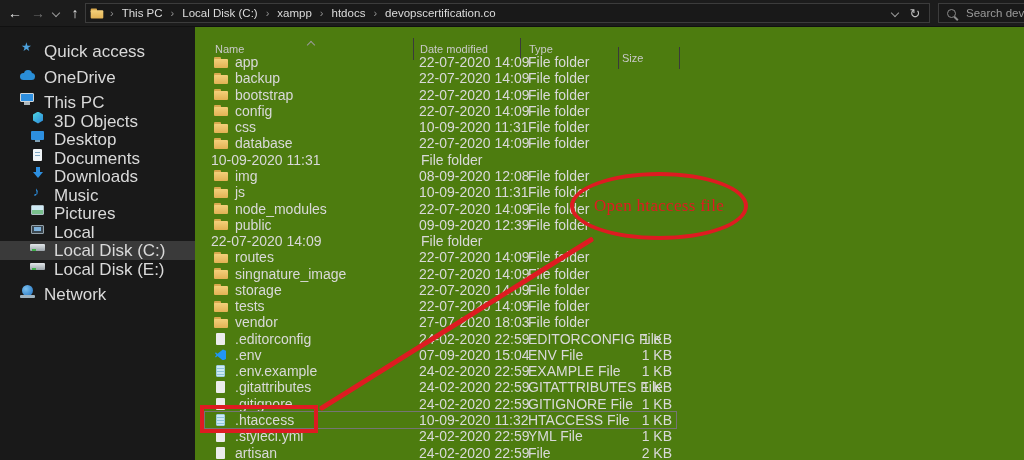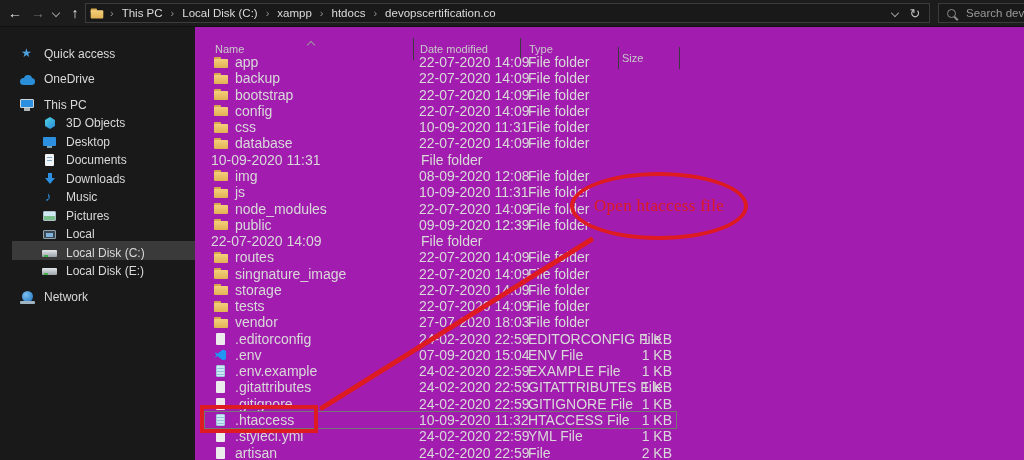--- a/index.html
+++ b/index.html
@@ -26,22 +26,22 @@
   .refresh{color:#bdbdbd;font-size:13px;}
   .searchbox{position:absolute;left:938px;top:3px;width:220px;height:20px;box-sizing:border-box;
     background:#191919;border:1px solid #3c3c3c;display:flex;align-items:center;padding:0 8px;gap:8px;}
   .mag{width:7px;height:7px;border:1.5px solid #8b8b8b;border-radius:50%;position:relative;flex:none;}
   .mag::after{content:"";position:absolute;left:6.5px;top:6.5px;width:5px;height:1.5px;background:#8b8b8b;transform:rotate(45deg);transform-origin:0 0;}
   .searchbox input{background:transparent;border:none;outline:none;color:#9a9a9a;font-size:11.5px;width:170px;font-family:"Liberation Sans",sans-serif;}
   .searchbox input::placeholder{color:#9a9a9a;opacity:1;}
   
   .sidebar{position:absolute;left:0;top:27px;width:195px;bottom:0;background:#191919;padding-top:15px;box-sizing:border-box;}
   .sb-group + .sb-group{margin-top:7px;}
-  .sb-item{display:flex;align-items:flex-end;height:18.5px;gap:8px;padding-left:20px;font-size:12px;color:#d9d9d9;cursor:default;}
-  .sb-item.indent-1{padding-left:30px;margin-left:12px;}
+  .sb-item{display:flex;align-items:flex-start;height:18.5px;gap:8px;padding-left:20px;font-size:17px;color:#d9d9d9;cursor:default;}
+  .sb-item.indent-1{padding-left:30px;}
   .sb-item.selected{background:#3a3a3a;}
   .si{width:16px;height:13px;position:relative;flex:none;display:inline-block;}
   .si-star::before{content:"★";position:absolute;left:1px;top:-1px;font-size:12px;line-height:13px;color:#4da2dd;}
   .si-cloud::before{content:"";position:absolute;left:0;top:5px;width:15px;height:7px;background:#2a8fd8;border-radius:6px;}
   .si-cloud::after{content:"";position:absolute;left:4px;top:2px;width:8px;height:8px;background:#2a8fd8;border-radius:50%;}
   .si-monitor::before{content:"";position:absolute;left:0;top:0;width:14px;height:9px;background:#2d8fe0;border:1px solid #cfd6da;border-radius:1px;box-sizing:border-box;}
   .si-monitor::after{content:"";position:absolute;left:4px;top:9px;width:6px;height:3px;background:#aeb6ba;}
   .si-cube::before{content:"";position:absolute;left:3px;top:0;width:10px;height:12px;background:linear-gradient(135deg,#4ed6e2,#2b86d9);clip-path:polygon(50% 0,100% 25%,100% 75%,50% 100%,0 75%,0 25%);}
   .si-desktop::before{content:"";position:absolute;left:1px;top:1px;width:13px;height:9px;background:#2d8fe0;border-radius:1px;}
   .si-desktop::after{content:"";position:absolute;left:5px;top:10px;width:5px;height:2px;background:#7da0b5;}
@@ -51,21 +51,21 @@
   .si-download::after{content:"";position:absolute;left:3px;top:5px;border-left:5px solid transparent;border-right:5px solid transparent;border-top:6px solid #2d8fe0;}
   .si-music::before{content:"♪";position:absolute;left:3px;top:-1px;font-size:13px;line-height:13px;color:#2d8fe0;}
   .si-picture::before{content:"";position:absolute;left:1px;top:1px;width:13px;height:10px;background:linear-gradient(180deg,#cfeaf4 55%,#79c08d 55%);border:1px solid #aebfc6;box-sizing:border-box;border-radius:1px;}
   .si-video::before{content:"";position:absolute;left:1px;top:2px;width:13px;height:9px;background:#3a4750;border:1px solid #93a1aa;box-sizing:border-box;border-radius:1px;}
   .si-video::after{content:"";position:absolute;left:4px;top:4.5px;width:7px;height:4px;background:#7fb3dd;}
   .si-disk::before{content:"";position:absolute;left:0;top:3px;width:15px;height:7px;background:linear-gradient(180deg,#e3e7ea,#9aa3a9);border-radius:1px;}
   .si-disk::after{content:"";position:absolute;left:2px;top:8px;width:4px;height:2px;background:#3fae49;}
   .si-network::before{content:"";position:absolute;left:2px;top:0;width:11px;height:11px;border-radius:50%;background:radial-gradient(circle at 35% 35%,#7cc0ee,#1b6fc0);}
   .si-network::after{content:"";position:absolute;left:0;top:10px;width:15px;height:3px;background:#9fb3c0;border-radius:1px;}
   
-  .panel{position:absolute;left:195px;top:27px;right:0;bottom:0;background:#a21caf;}
+  .panel{position:absolute;left:195px;top:27px;right:0;bottom:0;background:#4d7c0f;}
   .lheader{position:absolute;left:0;top:1px;height:24px;display:grid;grid-template-columns:218px 107px 98px 62px;align-items:center;font-size:11px;color:#c9c9c9;}
   .h-cell{height:22px;line-height:22px;box-sizing:border-box;}
   .h-name{padding-left:20px;position:relative;}
   .h-date{border-left:1px solid #3a3a3a;padding-left:6px;}
   .h-type{border-left:1px solid #3a3a3a;padding-left:8px;}
   .h-size{border-left:1px solid #3a3a3a;border-right:1px solid #3a3a3a;padding-left:3px;margin-top:19px;}
   .sort-caret{position:absolute;left:113px;top:4px;width:5px;height:5px;border-right:1.2px solid #9a9a9a;border-bottom:1.2px solid #9a9a9a;transform:rotate(225deg);}
   .rows{position:absolute;left:10px;top:27px;}
   .file-row{display:grid;grid-template-columns:208px 107px 98px 58px;width:471px;height:16.28px;align-items:center;font-size:14px;color:#d9d9d9;}
   .file-row.selected{outline:1px solid #757575;}

